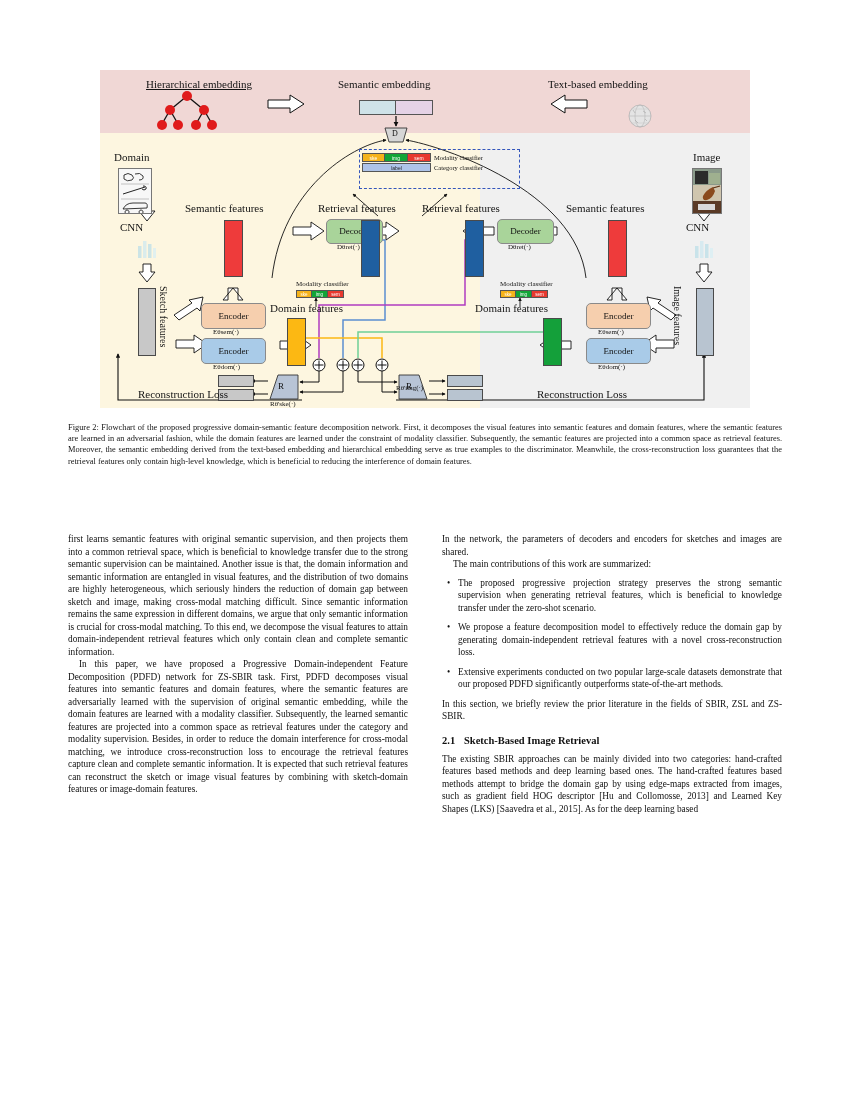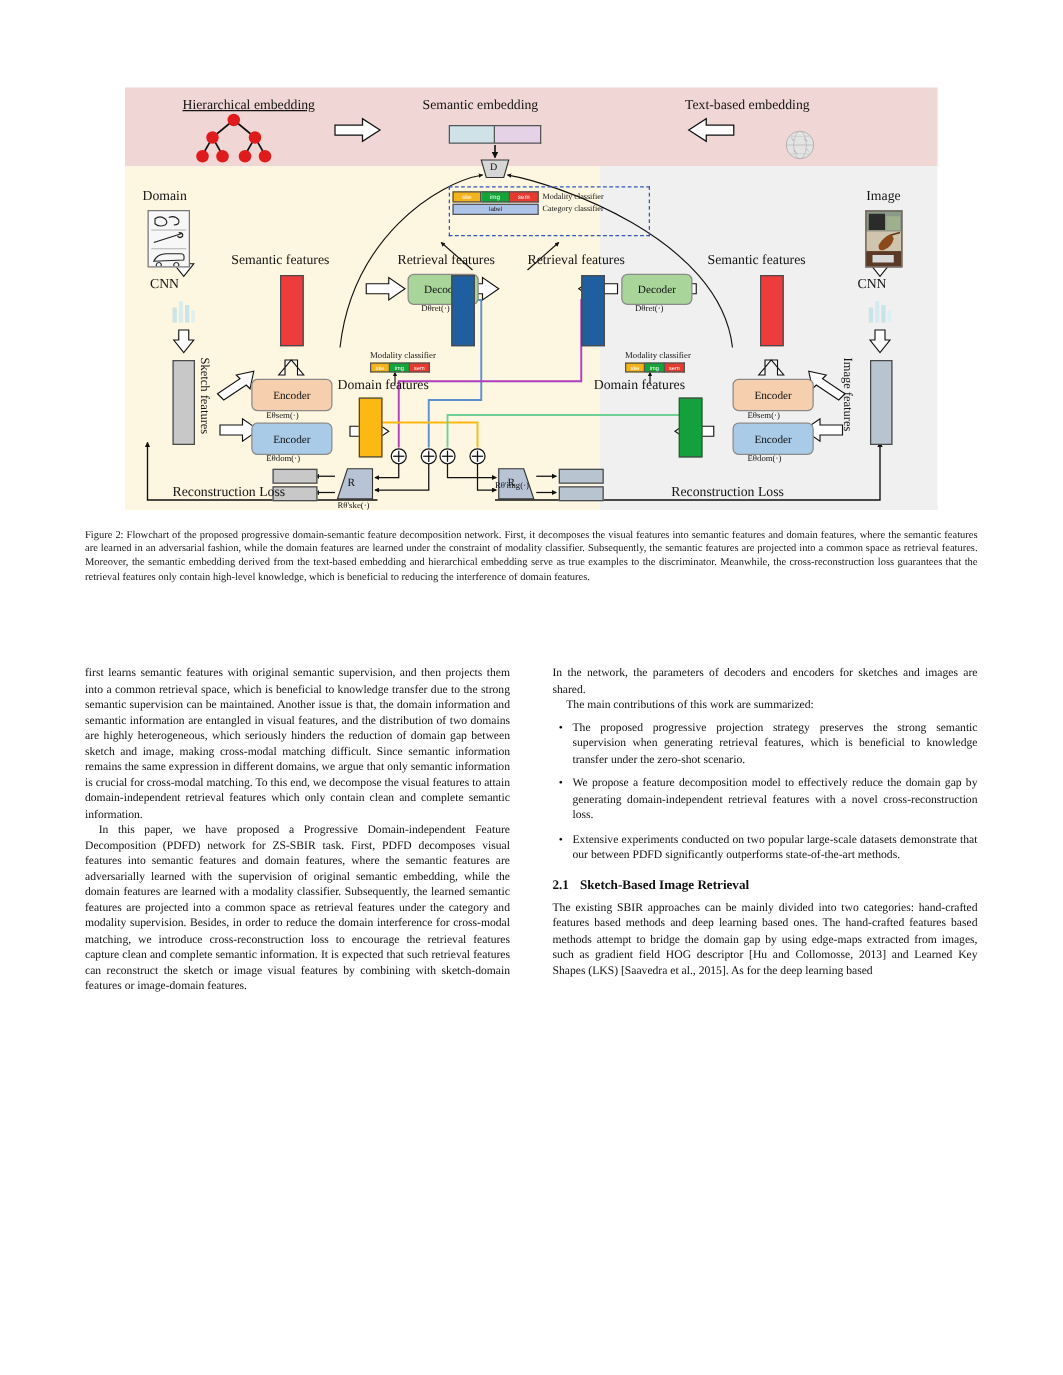--- a/index.html
+++ b/index.html
@@ -475,23 +475,24 @@
       <p class="indent">In this paper, we have proposed a Progressive Domain-independent Feature Decomposition (PDFD) network for ZS-SBIR task. First, PDFD decomposes visual features into semantic features and domain features, where the semantic features are adversarially learned with the supervision of original semantic embedding, while the domain features are learned with a modality classifier. Subsequently, the learned semantic features are projected into a common space as retrieval features under the category and modality supervision. Besides, in order to reduce the domain interference for cross-modal matching, we introduce cross-reconstruction loss to encourage the retrieval features capture clean and complete semantic information. It is expected that such retrieval features can reconstruct the sketch or image visual features by combining with sketch-domain features or image-domain features.</p>
     </div>
 
     <div class="col right">
       <p>In the network, the parameters of decoders and encoders for sketches and images are shared.</p>
       <p class="indent">The main contributions of this work are summarized:</p>
 
       <ul>
         <li>The proposed progressive projection strategy preserves the strong semantic supervision when generating retrieval features, which is beneficial to knowledge transfer under the zero-shot scenario.</li>
         <li>We propose a feature decomposition model to effectively reduce the domain gap by generating domain-independent retrieval features with a novel cross-reconstruction loss.</li>
-        <li>Extensive experiments conducted on two popular large-scale datasets demonstrate that our between PDFD significantly outperforms state-of-the-art methods.</li>
+        <li>Extensive experiments conducted on two popular large-scale datasets demonstrate that our proposed PDFD significantly outperforms state-of-the-art methods.</li>
       </ul>
 
+      <p>In this section, we briefly review the prior literature in the fields of SBIR, ZSL and ZS-SBIR.</p>
 
       <h3 class="subsec">
         <span class="num">2.1</span><span>Sketch-Based Image Retrieval</span>
       </h3>
       <p>The existing SBIR approaches can be mainly divided into two categories: hand-crafted features based methods and deep learning based ones. The hand-crafted features based methods attempt to bridge the domain gap by using edge-maps extracted from images, such as gradient field HOG descriptor [Hu and Collomosse, 2013] and Learned Key Shapes (LKS) [Saavedra et al., 2015]. As for the deep learning based</p>
     </div>
 
   </div>
 </div>
 

